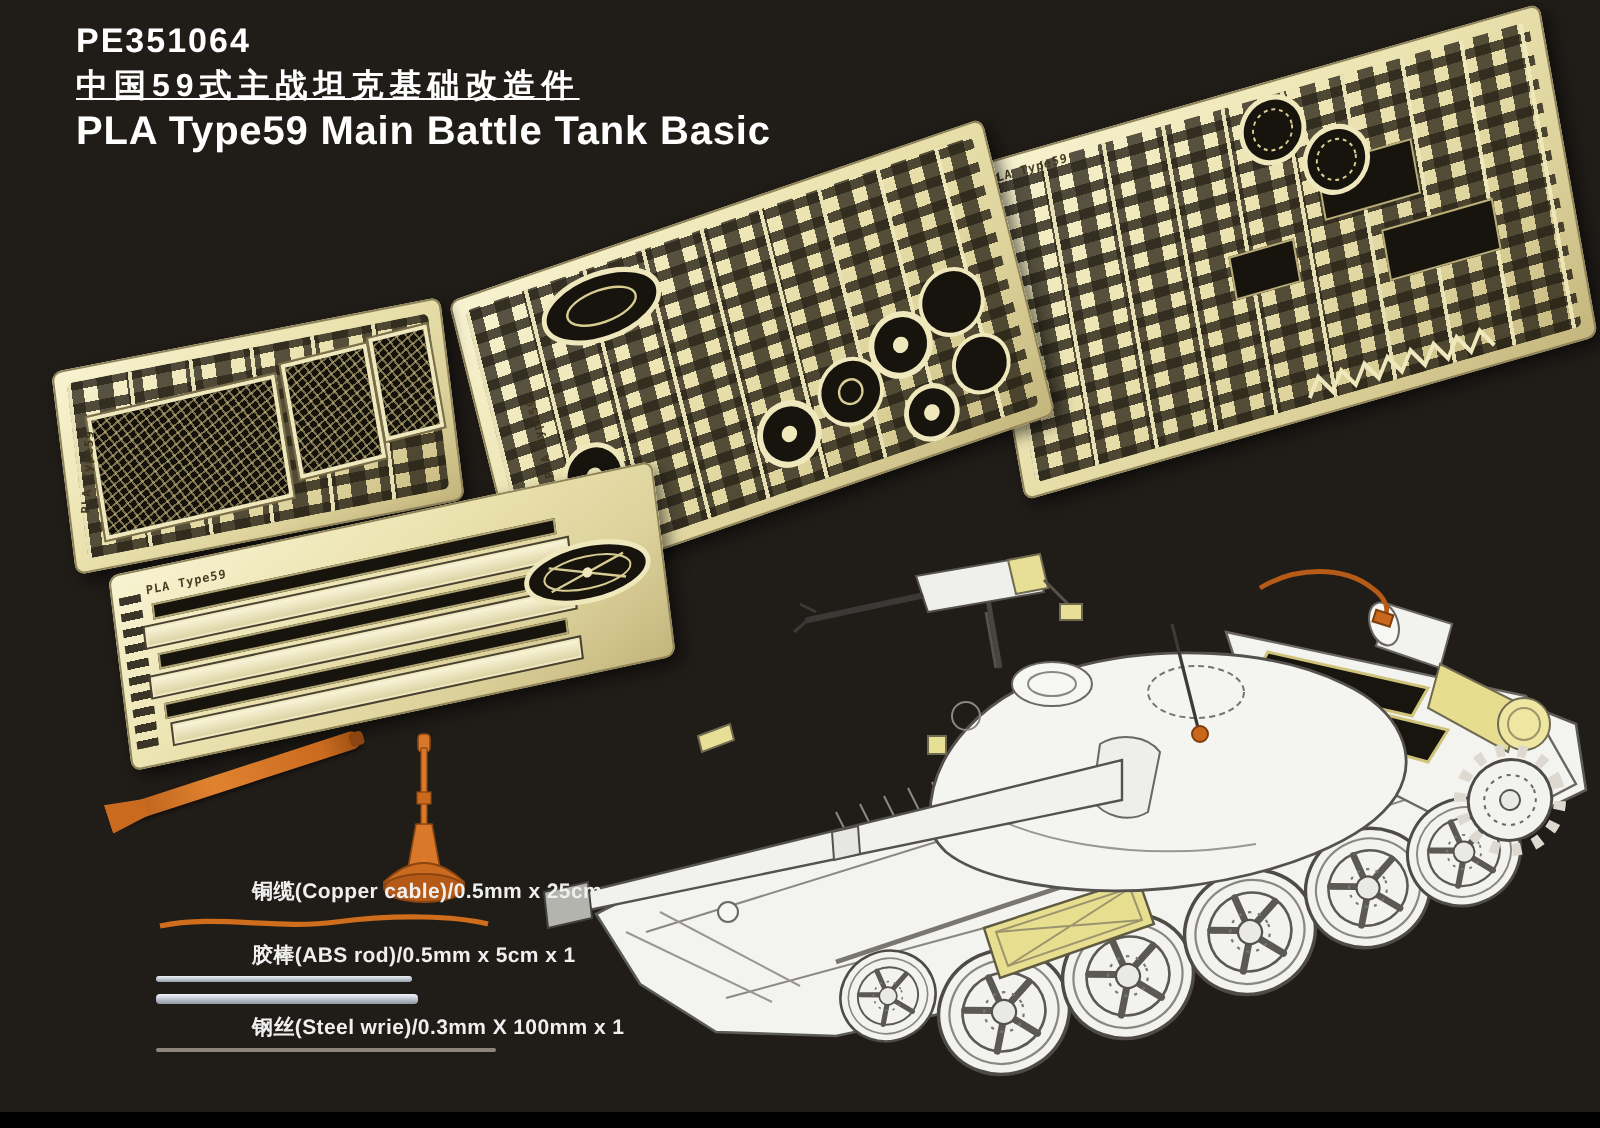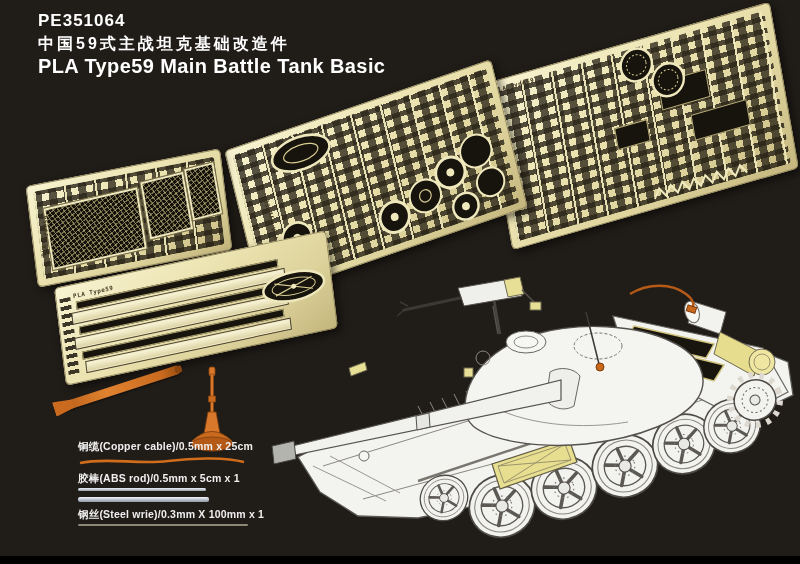--- a/index.html
+++ b/index.html
@@ -2,21 +2,21 @@
 <html><head>
 <meta charset="utf-8">
 <style>
   html,body{margin:0;padding:0;background:#000;}
   .stage{position:relative;width:800px;height:556px;overflow:hidden;background:#201c18;
          font-family:"Liberation Sans",sans-serif;}
 
   
   .titles{position:absolute;left:38px;top:10px;color:#fff;}
   .code{font-weight:700;font-size:17px;letter-spacing:1px;line-height:22px;}
-  .zh{font-weight:700;font-size:16px;letter-spacing:3px;line-height:23px;}
+  .zh{font-weight:700;font-size:16px;letter-spacing:3px;line-height:23px;text-decoration:underline;}
   .en{font-weight:700;font-size:20px;letter-spacing:.4px;line-height:22px;}
 
   
   .fret{position:absolute;border-radius:5px;
     background:linear-gradient(150deg,#f8f3d2 0%,#ece4b2 38%,#ddd29b 72%,#c3b57c 100%);
     box-shadow:0 0 0 1px #8f835a inset, 3px 4px 8px rgba(0,0,0,.55);}
   .fret .tex{position:absolute;inset:7px;border-radius:3px;opacity:.92;
     background-image:
       repeating-linear-gradient(90deg, rgba(241,234,190,.95) 0 2px, rgba(0,0,0,0) 2px 31px),
       repeating-linear-gradient(0deg,  rgba(27,22,13,.82) 0 5px, rgba(0,0,0,0) 5px 12px),
@@ -51,21 +51,21 @@
     background:linear-gradient(90deg,#b55a16,#e08330 40%,#c96a1e 85%,#9a4e12);
     transform:rotate(-18deg);transform-origin:left center;box-shadow:0 1px 2px rgba(0,0,0,.6);}
   .copper-rod::before{content:"";position:absolute;left:-4px;top:-3px;width:20px;height:15px;
     background:#c96a1e;clip-path:polygon(0 0,100% 22%,100% 78%,0 100%);}
   .copper-rod::after{content:"";position:absolute;right:-2px;top:1px;width:7px;height:7px;
     background:#8a4510;border-radius:2px;}
   .antenna-part{position:absolute;left:184px;top:366px;}
 
   
   .plist{position:absolute;left:78px;top:440px;width:260px;}
-  .plabel{font-weight:700;font-size:10.5px;color:#efefef;letter-spacing:.2px;line-height:13px;}
+  .plabel{font-weight:700;font-size:10.5px;color:#efefef;letter-spacing:.2px;line-height:13px;margin-left:48px;}
   .row{position:relative;margin-bottom:6px;}
   .sample{display:block;margin-top:3px;border-radius:2px;}
   .rod-thin{width:128px;height:3px;background:linear-gradient(180deg,#eef2f8,#97a0ae);}
   .rod-thick{width:131px;height:5px;background:linear-gradient(180deg,#f2f5fa,#8e97a6);}
   .wire{width:170px;height:2px;background:#8d8779;}
 </style>
 </head>
 <body>
 
 <div class="stage">

